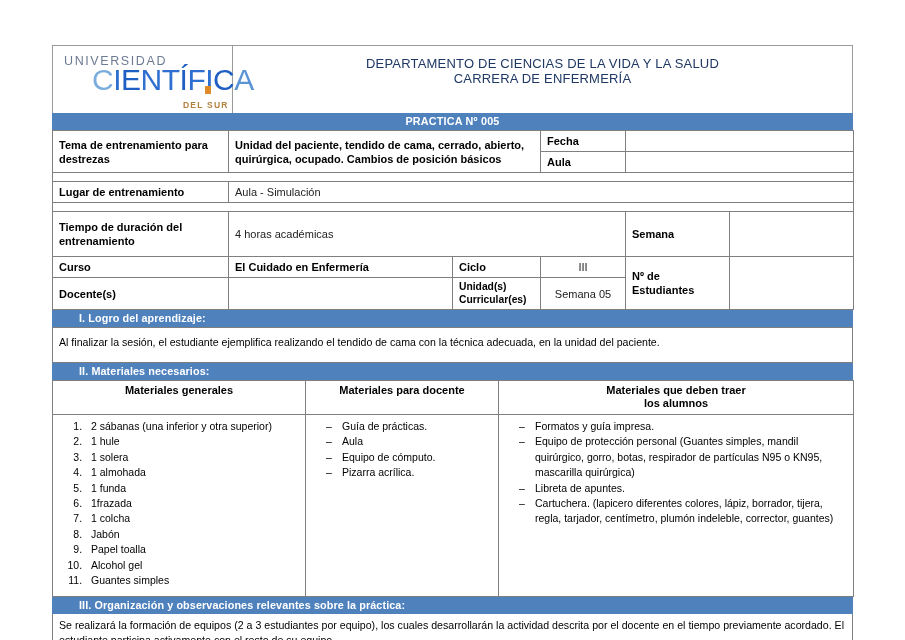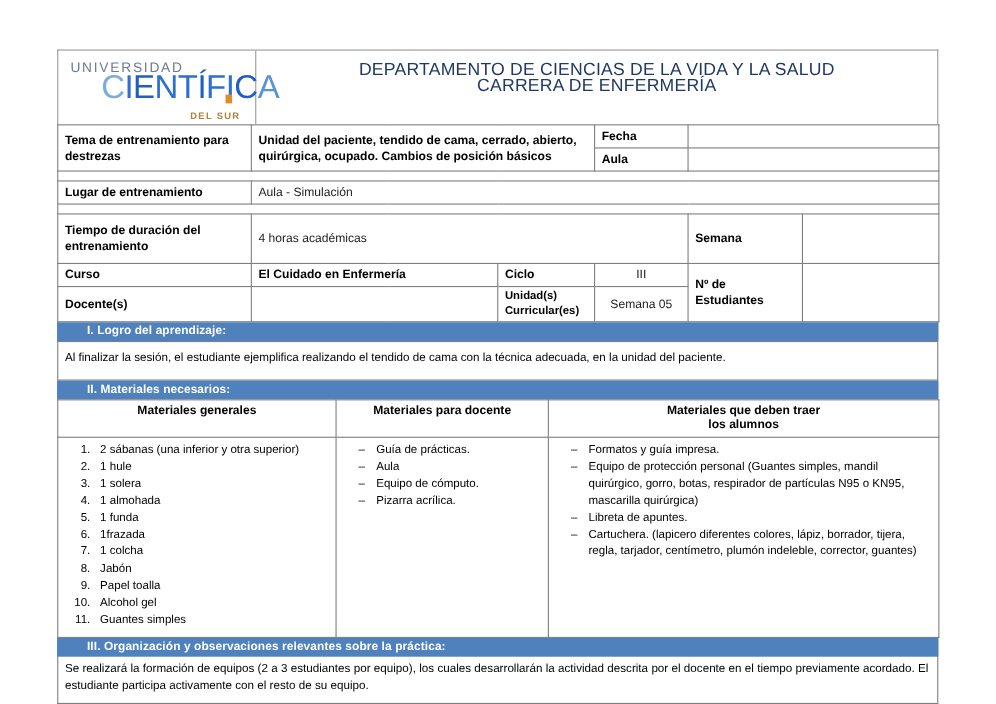--- a/index.html
+++ b/index.html
@@ -69,35 +69,35 @@
   .logo-accent {
     position: absolute;
     left: 152px;
     top: 40px;
     width: 6px;
     height: 8px;
     background: #e08b2a;
   }
   .logo-sur {
     position: absolute;
-    left: 120px;
+    left: 130px;
     top: 54px;
     font-size: 8.5px;
     font-weight: bold;
     letter-spacing: 1.2px;
     color: #b0803f;
   }
   .hdr-text {
     flex: 1;
     text-align: center;
     padding-top: 10px;
     box-sizing: border-box;
   }
   .hdr-line1, .hdr-line2 {
-    font-size: 16px;
+    font-size: 13px;
     color: #1f3864;
     line-height: 15px;
     letter-spacing: 0.2px;
   }
   .hdr-line3 {
     font-size: 11.5px;
     color: #1f3864;
     font-weight: bold;
     margin-top: 13px;
     letter-spacing: 0.2px;
@@ -215,20 +215,21 @@
         <div class="logo-cient"><span class="c1">C</span><span class="c2">I</span><span class="c3">E</span><span class="c2">N</span><span class="c4">T</span><span class="c3">Í</span><span class="c2">F</span><span class="c4">I</span><span class="c3">C</span><span class="c5">A</span></div>
         <div class="logo-accent"></div>
         <div class="logo-sur">DEL SUR</div>
       </div>
       <div class="hdr-text">
         <div class="hdr-line1">DEPARTAMENTO DE CIENCIAS DE LA VIDA Y LA SALUD</div>
         <div class="hdr-line2">CARRERA DE ENFERMERÍA</div>
       </div>
     </div>
 
+    <div class="bluebar center">PRACTICA Nº 005</div>
 
     <table class="grid">
       <colgroup>
         <col style="width:176px">
           <col style="width:124px">
           <col style="width:100px">
         <col style="width:88px">
           <col style="width:85px">
           <col style="width:104px">
           <col style="width:124px">

